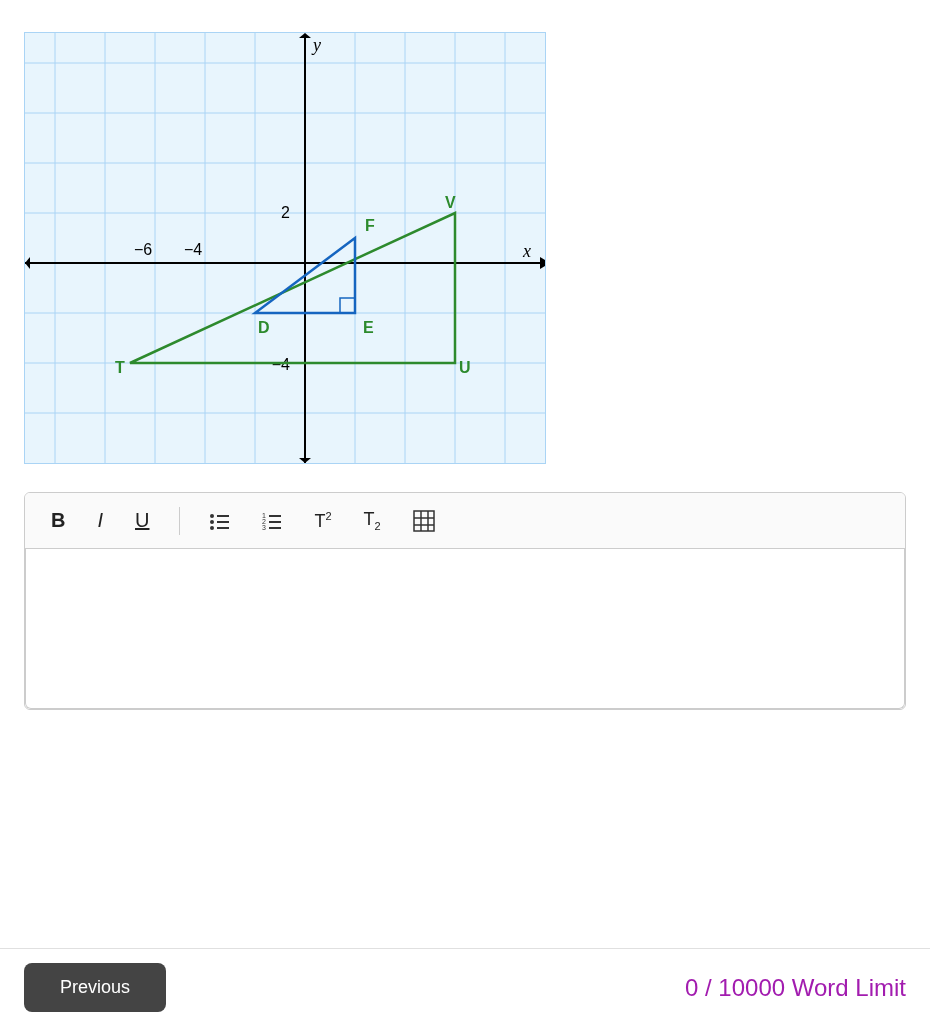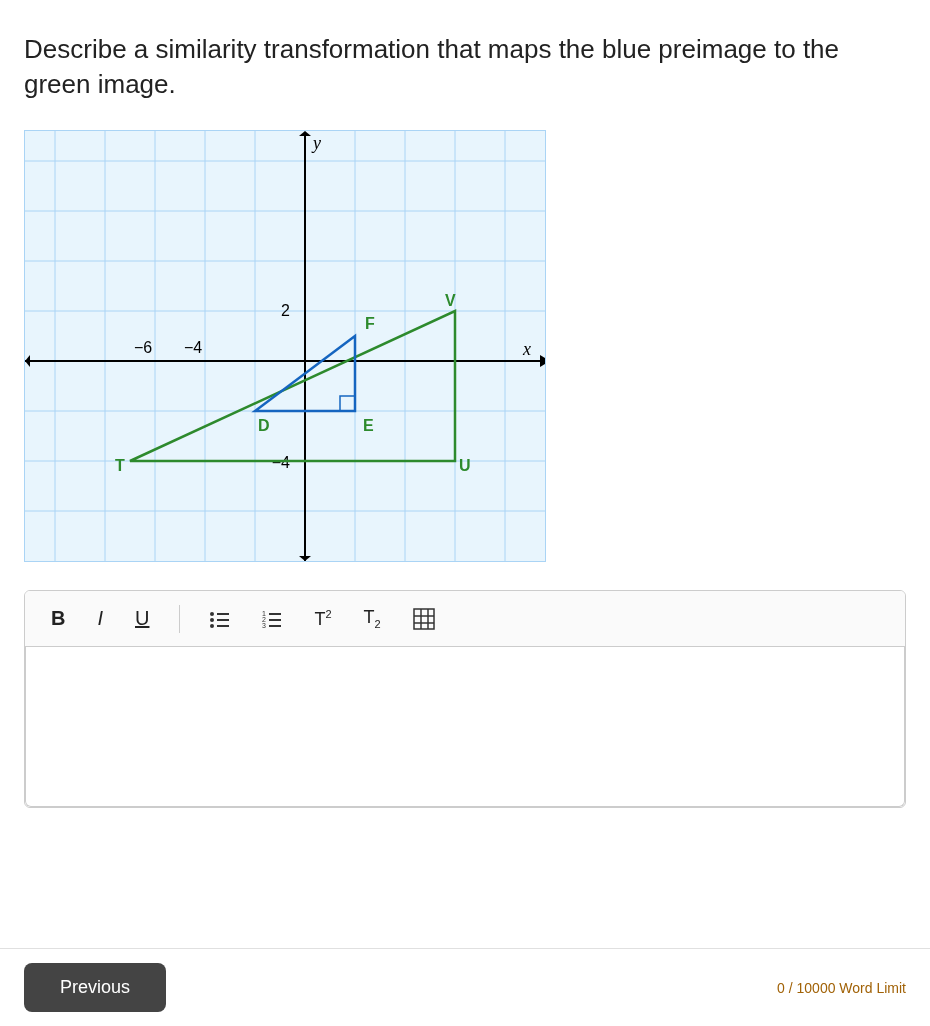--- a/index.html
+++ b/index.html
@@ -115,29 +115,28 @@
       color: #fff;
       border: none;
       border-radius: 8px;
       padding: 14px 36px;
       font-size: 18px;
       cursor: pointer;
       font-weight: 500;
     }
 
     .word-limit {
-      font-size: 14px;
-      color: #a16207;
+      font-size: 24px;
+      color: #a21caf;
     }
   </style>
 </head>
 <body>
 
 <div class="page-container">
-  <p class="question-text">Describe a similarity transformation that maps the blue preimage to the green image.</p>
 
   
   <div class="graph-container">
     <svg class="graph-svg" width="520" height="430" viewBox="0 0 520 430">
 
       <rect width="520" height="430" fill="#e8f5fd"></rect>
 
       <line x1="30" y1="0" x2="30" y2="430" stroke="#aad4f5" stroke-width="1"></line>
       <line x1="80" y1="0" x2="80" y2="430" stroke="#aad4f5" stroke-width="1"></line>
       <line x1="130" y1="0" x2="130" y2="430" stroke="#aad4f5" stroke-width="1"></line>

